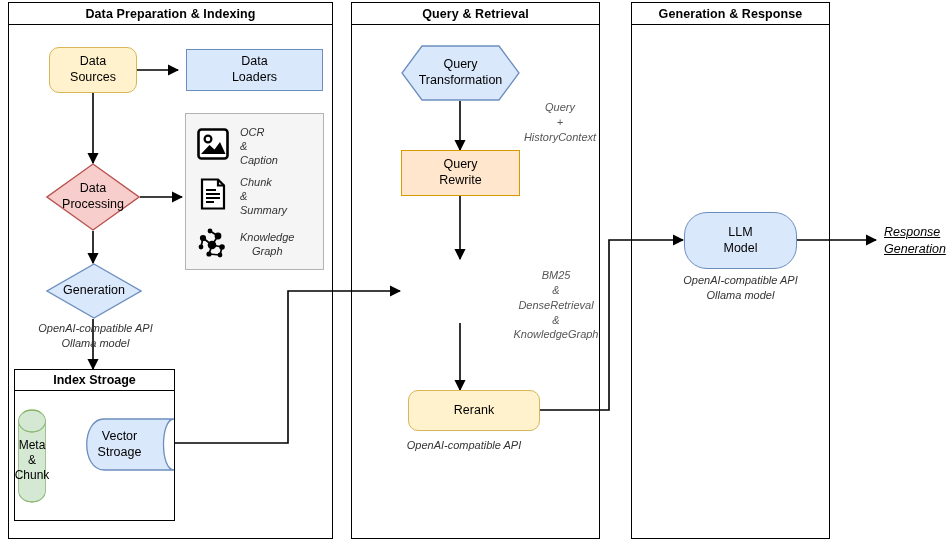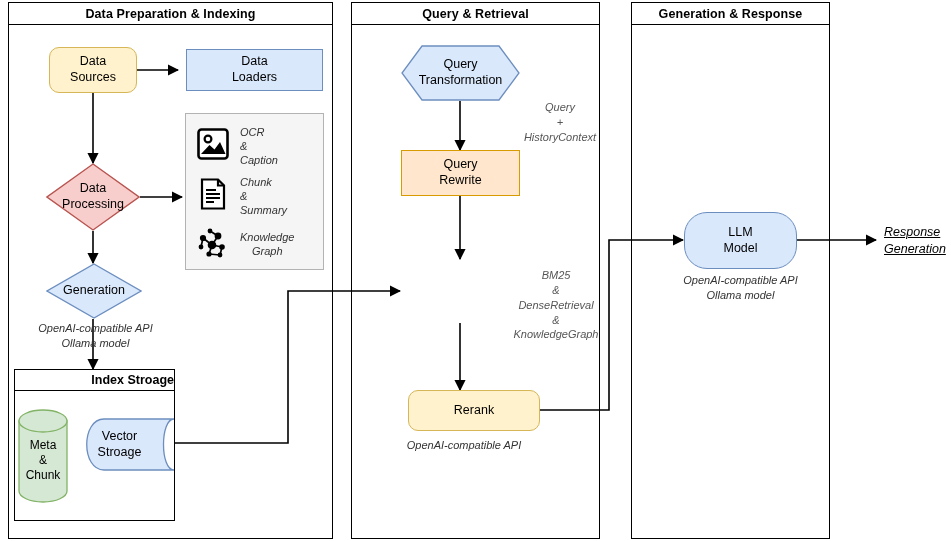--- a/index.html
+++ b/index.html
@@ -122,21 +122,21 @@
     border: 1.6px solid #000000;
     box-sizing: border-box;
     background: #ffffff;
     z-index: 3;
   }
   .storage-title {
     position: absolute;
     left: 0; right: 0; top: 0;
     height: 21px;
     line-height: 21px;
-    text-align: right;
+    text-align: center;
     font-size: 12.5px;
     font-weight: bold;
     border-bottom: 1.6px solid #000000;
     box-sizing: border-box;
   }
   .resp-label {
     position: absolute;
     font-style: italic;
     font-size: 12.5px;
     color: #000000;
@@ -295,21 +295,21 @@
       </span>
       <span class="icon-label">Knowledge
 Graph</span>
     </div>
   </div>
 
   <div class="storage-box" style="left:14px; top:369px; width:161px; height:152px;">
     <div class="storage-title">Index Stroage</div>
   </div>
 
-  <div class="node cylinder" style="left:18px; top:409px; width:50px; height:94px;">
+  <div class="node cylinder" style="left:18px; top:409px; width:28px; height:94px;">
     <svg class="shape-svg" viewBox="0 0 50 94" preserveAspectRatio="none">
       <path d="M 1 12 L 1 82 A 24 11 0 0 0 49 82 L 49 12 Z" fill="#d5e8d4" stroke="#82b366" stroke-width="1.3"></path>
       <ellipse cx="25" cy="12" rx="24" ry="11" fill="#d5e8d4" stroke="#82b366" stroke-width="1.3"></ellipse>
     </svg>
     <span class="clabel" style="white-space:pre-line; font-size:12px; margin-top:8px;">Meta
 &amp;
 Chunk</span>
   </div>
 
   <div class="node tape" style="left:80px; top:418px; width:95px; height:53px;">

